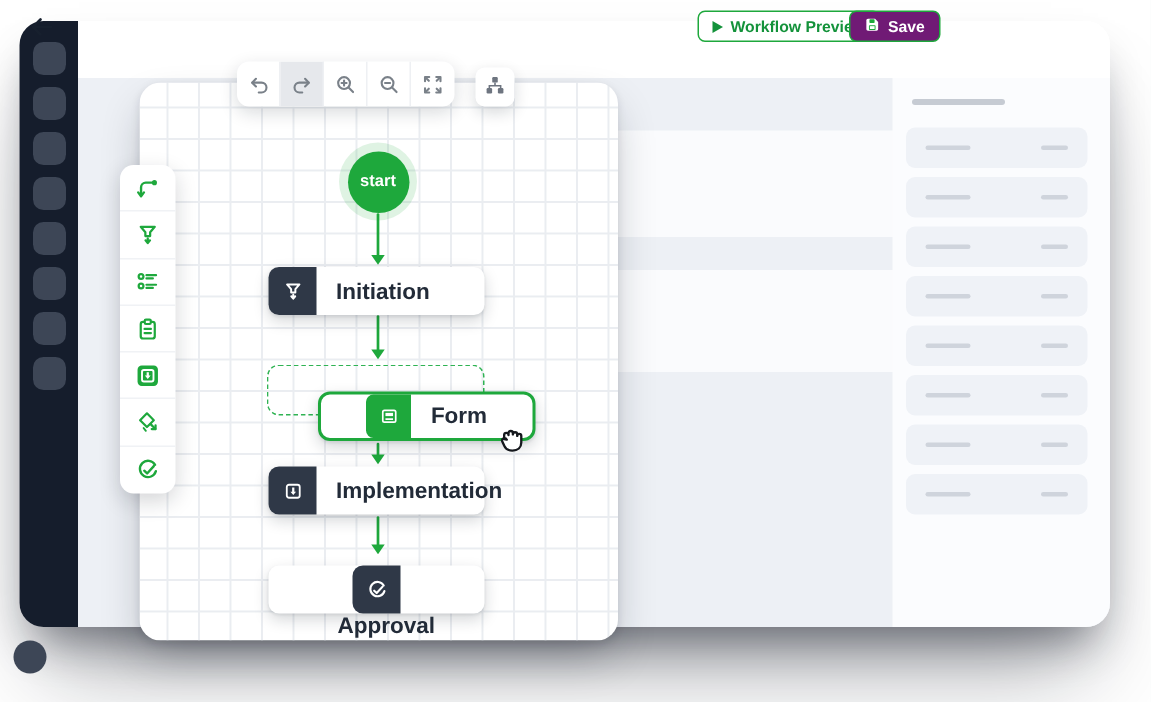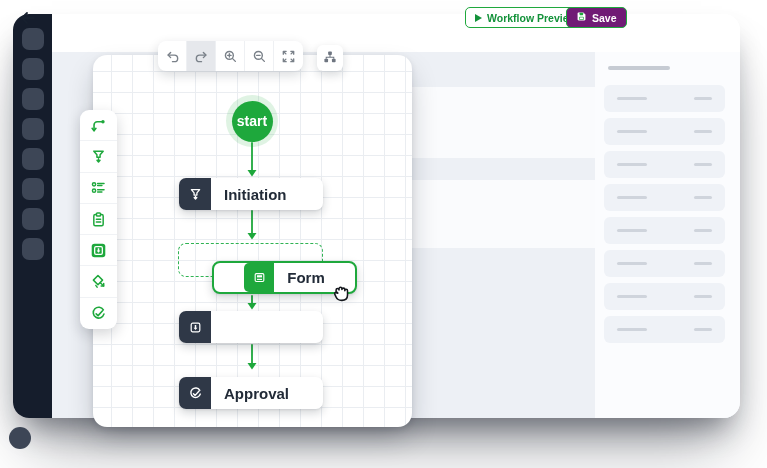--- a/index.html
+++ b/index.html
@@ -80,33 +80,33 @@
   .palette { position:absolute; left:80px; top:110px; width:37px; z-index:6; background:#fff;
     border-radius:9px; box-shadow:0 5px 14px rgba(15,22,35,.18); display:flex; flex-direction:column; }
   .pitem { height:31.3px; display:flex; align-items:center; justify-content:center;
     border-bottom:1px solid #f0f2f5; cursor:grab; background:none; border-left:none; border-right:none; border-top:none; }
   .pitem:last-child { border-bottom:none; }
 
   
   .start-halo { position:absolute; left:226px; top:95px; width:52px; height:52px; z-index:4;
     border-radius:50%; background:rgba(30,168,60,.14); display:flex; align-items:center; justify-content:center; }
   .start-circle { width:41px; height:41px; border-radius:50%; background:#1ea83c; color:#fff;
-    font-size:14px; font-weight:700; display:flex; align-items:center; justify-content:center; cursor:pointer; }
+    font-size:11px; font-weight:700; display:flex; align-items:center; justify-content:center; cursor:pointer; }
 
   .flow-svg { position:absolute; left:93px; top:55px; z-index:4; pointer-events:none; }
 
   .node { position:absolute; height:32px; background:#fff; border-radius:7px; z-index:5;
     display:flex; align-items:center; cursor:pointer;
     box-shadow:0 4px 10px rgba(18,25,40,.18), 0 1px 2px rgba(18,25,40,.08); }
   .nicon { width:32px; height:32px; flex:0 0 32px; border-radius:7px 0 0 7px; background:#2f3847;
     display:flex; align-items:center; justify-content:center; }
   .nlabel { font-size:15px; font-weight:700; color:#222b38; padding-left:13px; white-space:nowrap; }
   .node-initiation { left:179px; top:178px; width:144px; }
   .node-implementation { left:179px; top:311px; width:144px; }
-  .node-approval { left:179px; top:377px; width:144px; }
+  .node-approval { left:179px; top:377px; width:144px;flex-direction:column; }
   .node-form { left:212px; top:261px; width:145px; border:2px solid #1ea83c; height:33px; border-radius:8px;justify-content:center; }
   .node-form .nicon { width:30px; flex:0 0 30px; height:29px; background:#1ea83c; border-radius:5px 0 0 5px; }
   .drop-indicator { position:absolute; left:178px; top:243px; width:145px; height:34px; z-index:4;
     border:1.6px dashed #2fb353; border-radius:8px; }
   .hand-cursor { position:absolute; left:329px; top:279px; z-index:7; }
 </style>
 </head>
 <body>
 
 <div class="stage">
@@ -342,20 +342,21 @@
     <span class="nlabel">Form</span>
   </div>
 
   <div class="node node-implementation">
     <span class="nicon">
       <svg width="15" height="15" viewBox="0 0 16 16">
           <rect x="3.4" y="3.4" width="9.2" height="9.2" rx="1.6" fill="none" stroke="#fff" stroke-width="1.3"></rect>
           <path d="M8 10.6L6 8.3h1.2V5.4h1.6v2.9H10z" fill="#fff"></path>
         </svg>
     </span>
+    <span class="nlabel">Implementation</span>
   </div>
 
   <div class="node node-approval">
     <span class="nicon">
       <svg width="15" height="15" viewBox="0 0 16 16" fill="none" stroke="#fff" stroke-width="1.5" stroke-linecap="round" stroke-linejoin="round">
           <path d="M12.6 4.6A5.1 5.1 0 1 0 13.1 8.6"></path>
           <path d="M5.8 8.3l1.8 1.7 4.2-4.6"></path>
         </svg>
     </span>
     <span class="nlabel">Approval</span>

